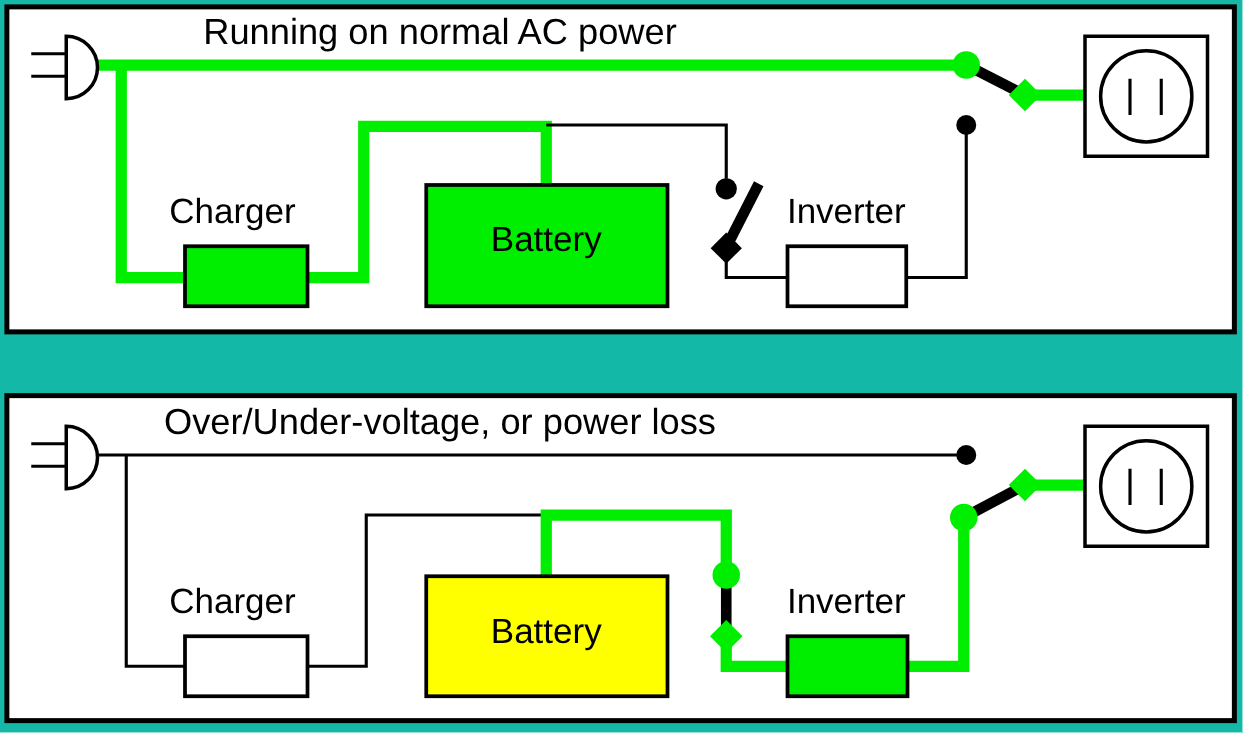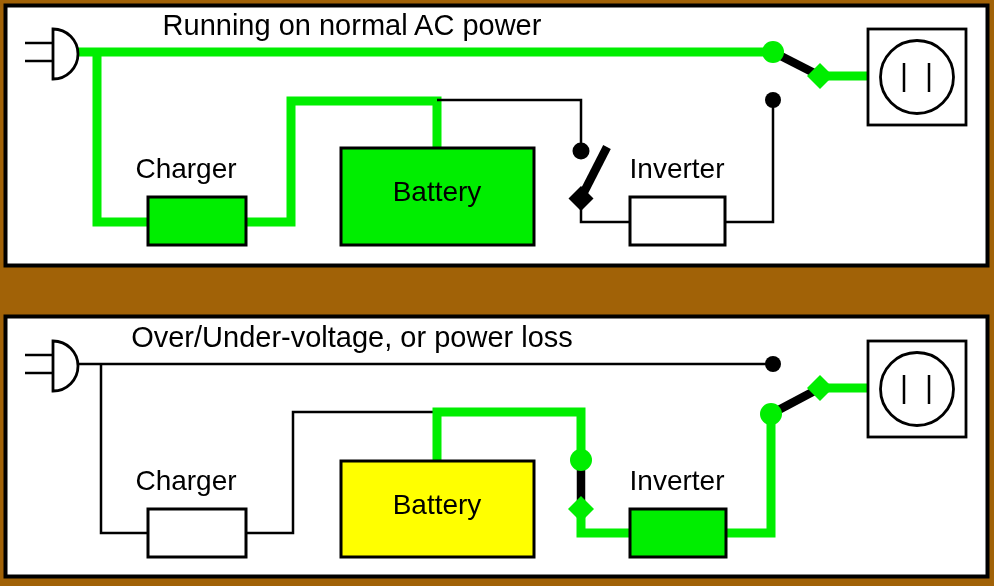--- a/index.html
+++ b/index.html
@@ -1,16 +1,16 @@
 <!DOCTYPE html>
 <html style="--active: #00ee00; --inactive: #000000; --standby-yellow: #ffff00; --background: #ffffff;"><head>
 <meta charset="utf-8">
 <style>
   html,body{margin:0;padding:0;background:#ffffff;}
-  .stage{position:relative;width:994px;height:586px;background:#a16207;overflow:hidden;
+  .stage{position:relative;width:994px;height:586px;background:#14b8a6;overflow:hidden;
          font-family:"Liberation Sans",sans-serif;}
   .panel{position:absolute;left:0;display:block;}
   #panel1{top:0;}
   #panel2{top:314px;}
   .wire-hot{stroke:var(--active);stroke-width:9;fill:none;}
   .wire-cold{stroke:var(--inactive);stroke-width:2.5;fill:none;}
   .lever{stroke:var(--inactive);stroke-width:8.5;fill:none;}
   .node-hot{fill:var(--active);stroke:none;}
   .node-off{fill:var(--inactive);stroke:none;}
   .box{stroke:var(--inactive);stroke-width:3;}

